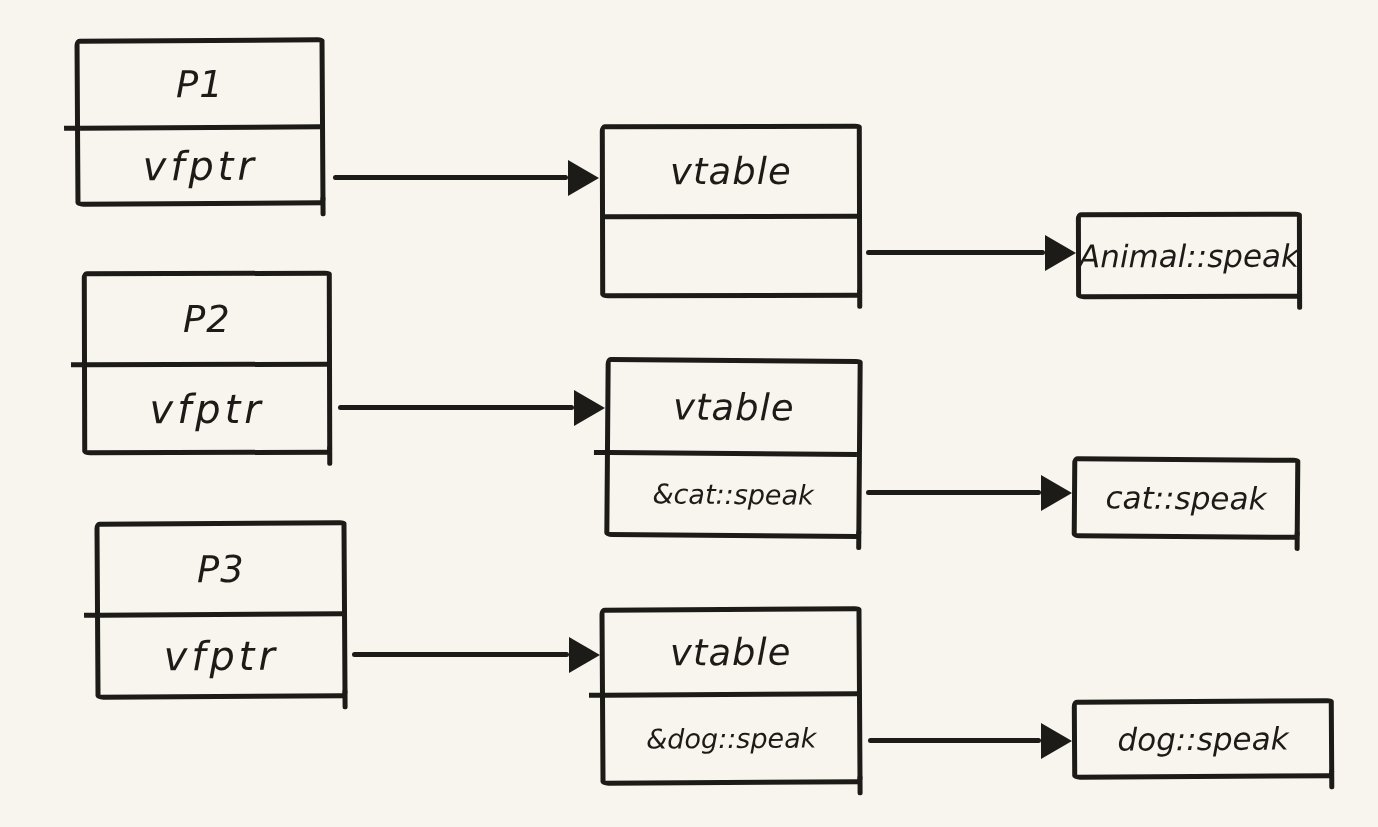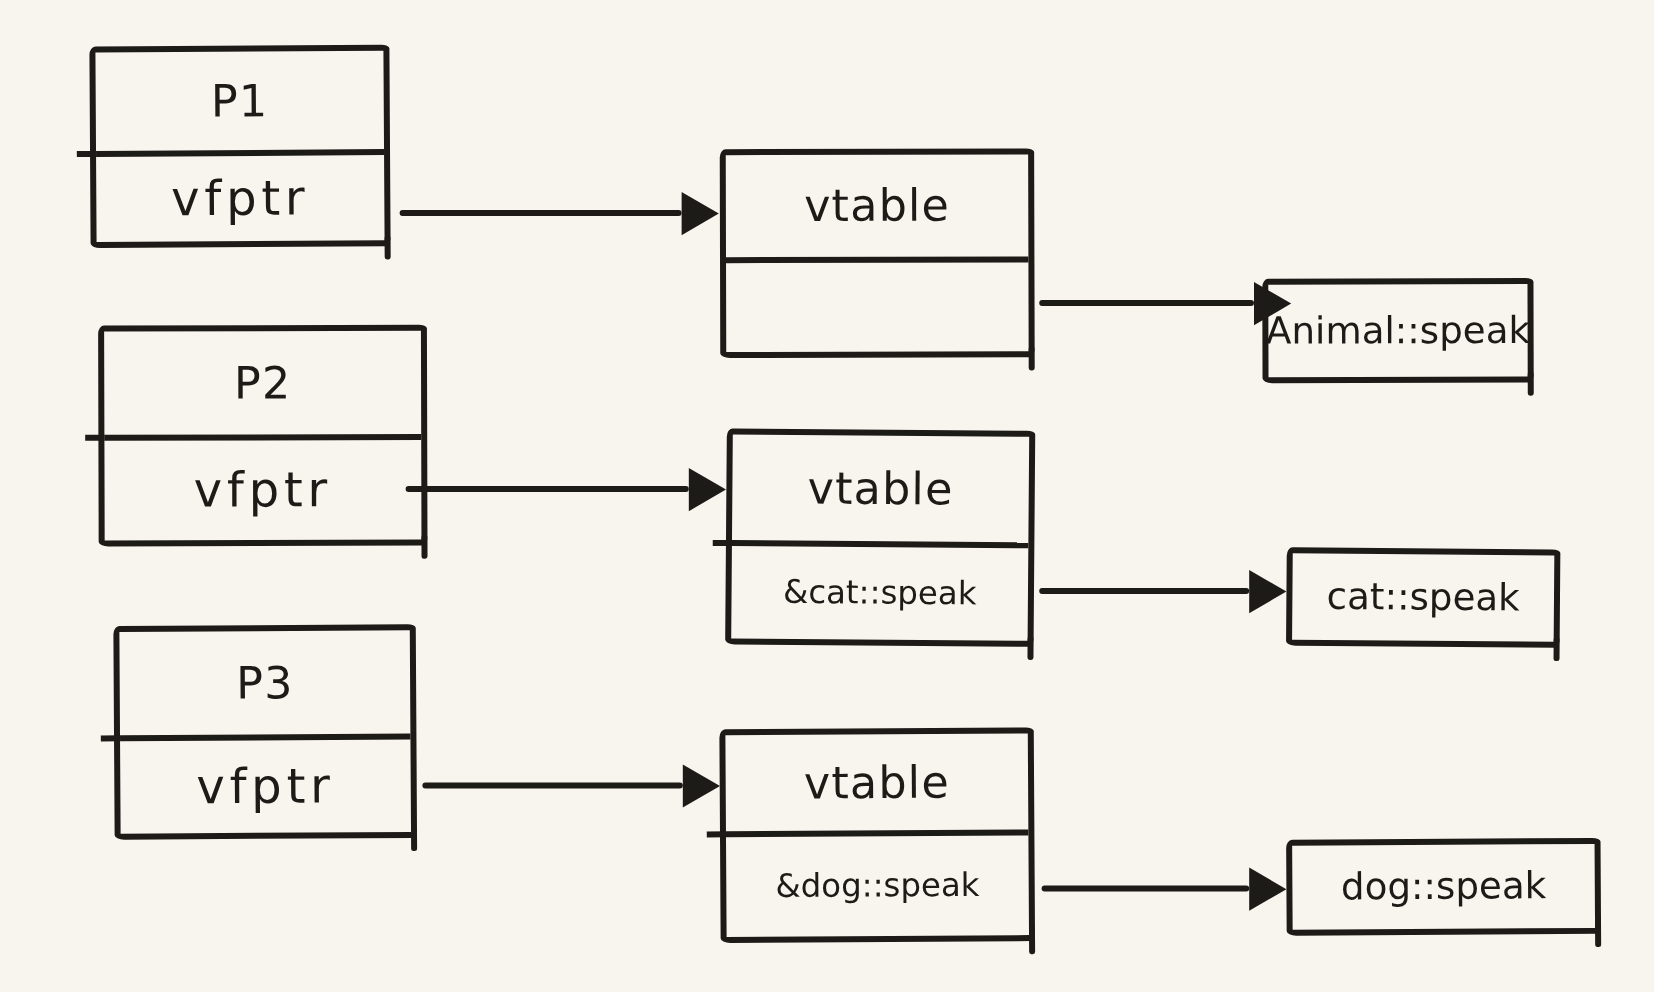--- a/index.html
+++ b/index.html
@@ -11,20 +11,21 @@
     background:var(--background);
     font-family:"DejaVu Sans", sans-serif;
     color:var(--ink);
   }
   .canvas{
     position:relative;
     width:1378px;
     height:827px;
     background:var(--background);
     overflow:hidden;
+    font-style:italic;
   }
   
   .box{
     position:absolute;
     box-sizing:border-box;
     border:5px solid var(--ink);
     border-radius:5px 7px 3px 8px / 7px 3px 8px 4px;
     background:transparent;
     display:flex;
     flex-direction:column;
@@ -95,23 +96,23 @@
     border-left:31px solid var(--ink);
     border-top:18px solid transparent;
     border-bottom:18px solid transparent;
   }
 
   
   #p1{left:75px;  top:38px;  width:250px; height:168px;}
   #p1 .title{height:82px;}
   #vtable1{left:600px; top:124px; width:262px; height:174px;}
   #vtable1 .title{height:85px;}
-  #func1{left:1052px; top:212px; width:226px; height:87px;margin-top:20px;}
+  #func1{left:1076px; top:212px; width:226px; height:87px;}
 
-  #p2{left:82px;  top:271px; width:274px; height:184px;text-align:right;}
+  #p2{left:82px;  top:271px; width:250px; height:184px;text-align:right;}
   #p2 .title{height:86px;}
   #vtable2{left:605px; top:358px; width:257px; height:180px;}
   #vtable2 .title{height:88px;}
   #func2{left:1072px; top:457px; width:228px; height:82px;}
 
   #p3{left:95px;  top:521px; width:252px; height:178px;}
   #p3 .title{height:86px;}
   #vtable3{left:600px; top:607px; width:262px; height:178px;}
   #vtable3 .title{height:80px;}
   #func3{left:1072px; top:699px; width:262px; height:80px;}

